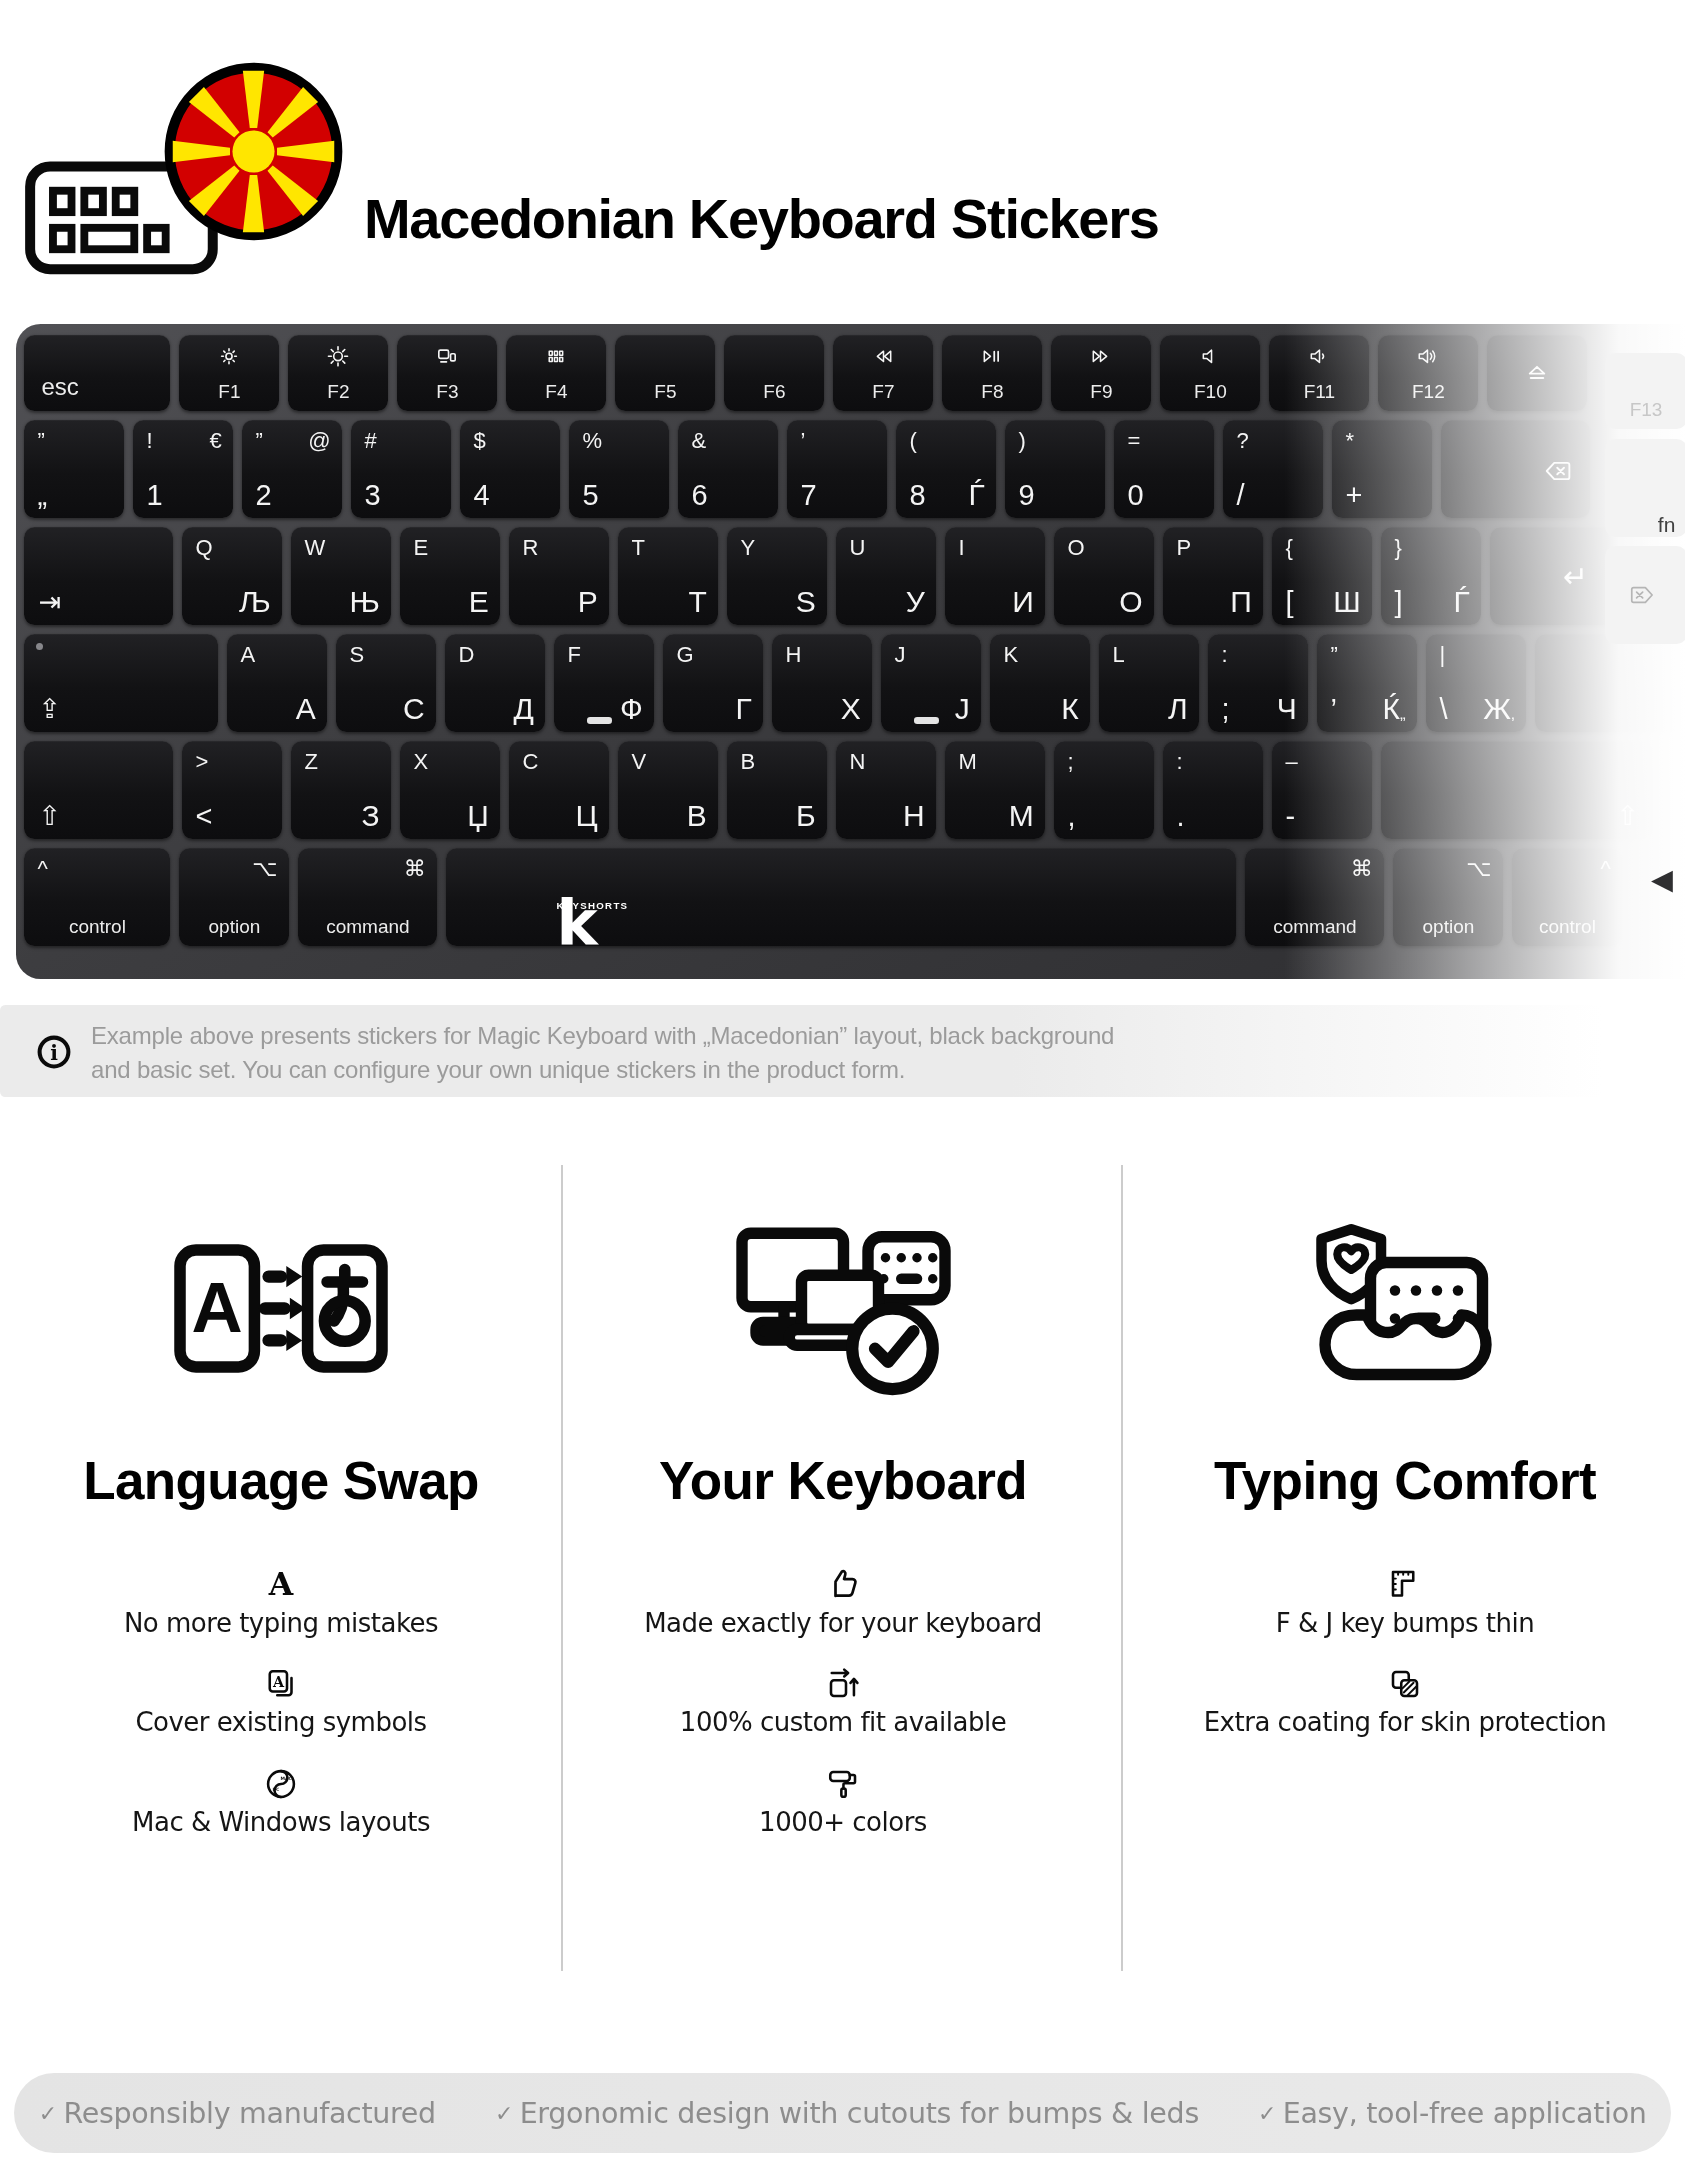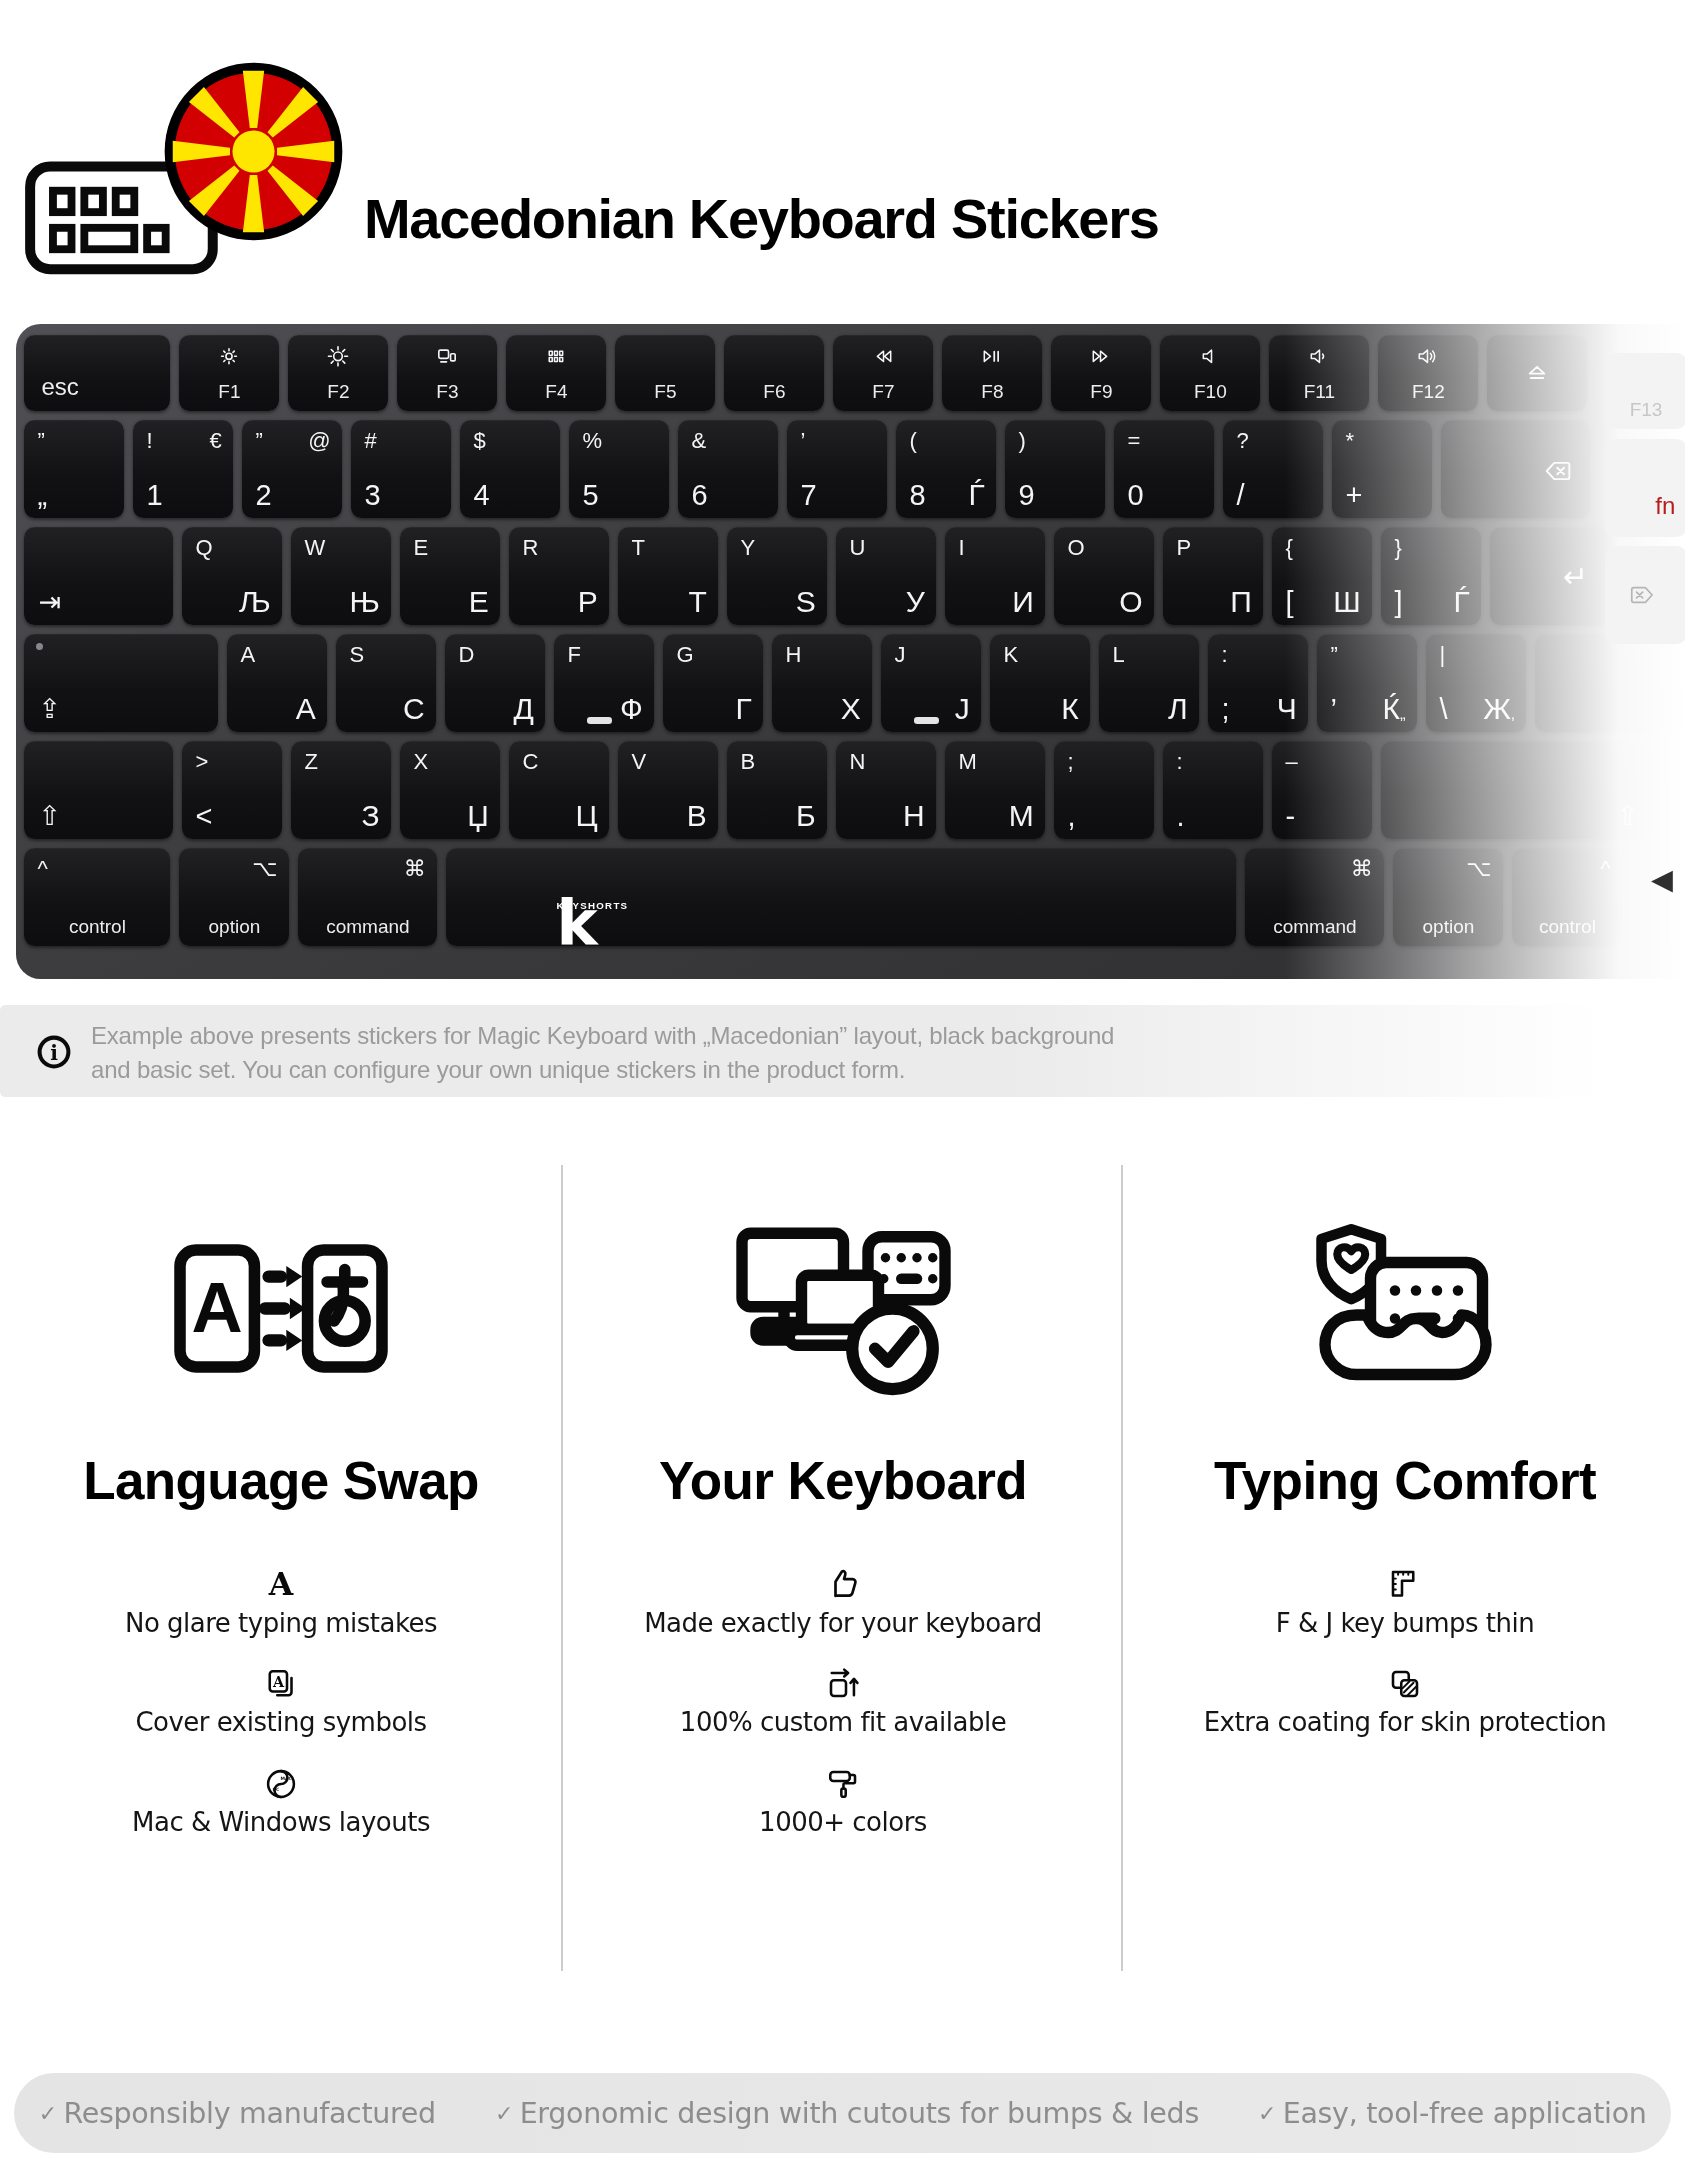--- a/index.html
+++ b/index.html
@@ -41,21 +41,21 @@
   .key .bump{bottom:8.4px;left:33%;width:24.6px;height:6.5px;border-radius:3.2px;background:#e4e4e4;}
   .klogo{position:absolute;left:110px;top:50%;transform:translateY(-50%);color:#fff;text-align:center;}
   .klogo .k{font-family:"DejaVu Sans",sans-serif;font-weight:bold;font-size:62px;line-height:.85;display:block;}
   .klogo .ks{font-size:9.7px;font-weight:bold;letter-spacing:1.3px;display:block;margin-top:2.6px;}
 
   #kb-fade{position:absolute;left:16px;top:324px;width:1669px;height:655px;z-index:5;pointer-events:none;
            background:linear-gradient(90deg,rgba(255,255,255,0) 0%,rgba(255,255,255,0) 76%,
                       rgba(255,255,255,.55) 87%,rgba(255,255,255,.97) 96%,#fff 100%);}
   .gkey{position:absolute;z-index:6;background:#f3f3f3;border-radius:10.4px;}
   .gkey .glab{position:absolute;bottom:7.8px;left:50%;transform:translateX(-50%);font-size:19px;color:#c7c7c7;}
-  .gkey .gbr{position:absolute;bottom:17px;right:11.7px;font-size:24px;color:#b91c1c;}
+  .gkey .gbr{position:absolute;bottom:0;right:11.7px;font-size:21px;color:#404040;}
   .gkey .gicon{position:absolute;top:50%;left:45%;transform:translate(-50%,-50%);width:27px;height:27px;color:#b5b5b5;}
   .gkey .gicon svg{width:100%;height:100%;}
   #garrow{position:absolute;left:1651px;top:863px;z-index:6;font-family:"DejaVu Sans",sans-serif;
           font-size:28.5px;color:#2f2f31;}
 
   
   #note{position:absolute;left:0;top:1005px;width:1686px;height:92px;border-radius:5.2px;
         background:linear-gradient(90deg,#ebebeb 0%,#ebebeb 60%,rgba(235,235,235,0) 95%);}
   #note .ni{position:absolute;left:36px;top:28.5px;width:36px;height:36px;color:#0a0a0a;}
   #note .ni svg{width:100%;height:100%;}
@@ -537,21 +537,21 @@
         </svg>
       </div>
     <h2>Language Swap</h2>
     <div class="items">
       <div class="item">
         <span class="s-icon">
             <svg viewBox="0 0 24 24">
               <text x="12" y="19" text-anchor="middle" font-family="DejaVu Serif,serif" font-size="21" font-weight="bold" fill="currentColor">A</text>
             </svg>
           </span>
-        <span class="item-text">No glare typing mistakes</span>
+        <span class="item-text">No more typing mistakes</span>
       </div>
       <div class="item">
         <span class="s-icon">
             <svg viewBox="0 0 24 24" fill="none" stroke="currentColor" stroke-linecap="round" stroke-linejoin="round" stroke-width="1.7">
               <path d="M19,8 V17.5 A2,2 0 0 1 17,19.5 H9.5"></path>
               <rect x="4.5" y="3.5" width="11.5" height="13.5" rx="2" fill="#fff"></rect>
               <text x="10.3" y="13.9" text-anchor="middle" font-size="9.5" font-weight="bold" font-family="DejaVu Serif,serif" fill="currentColor" stroke="none">A</text>
             </svg>
           </span>
         <span class="item-text">Cover existing symbols</span>

